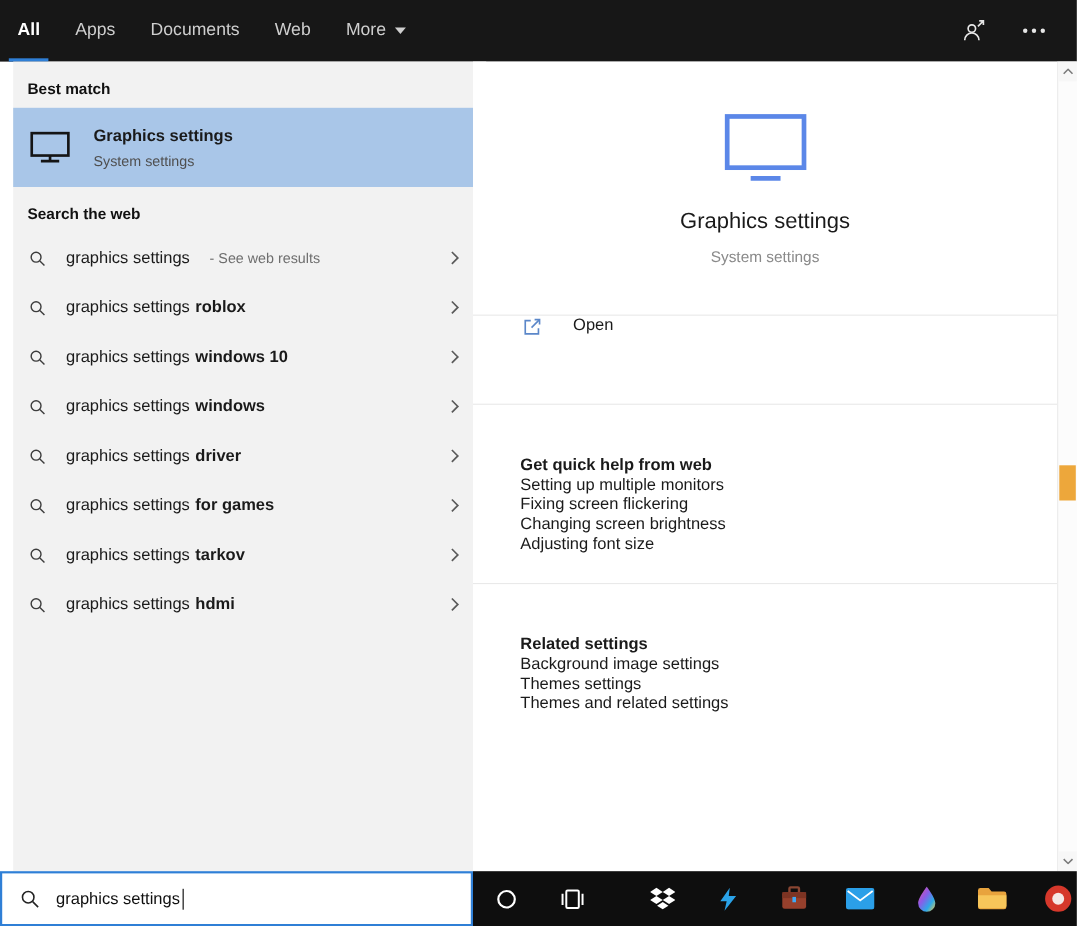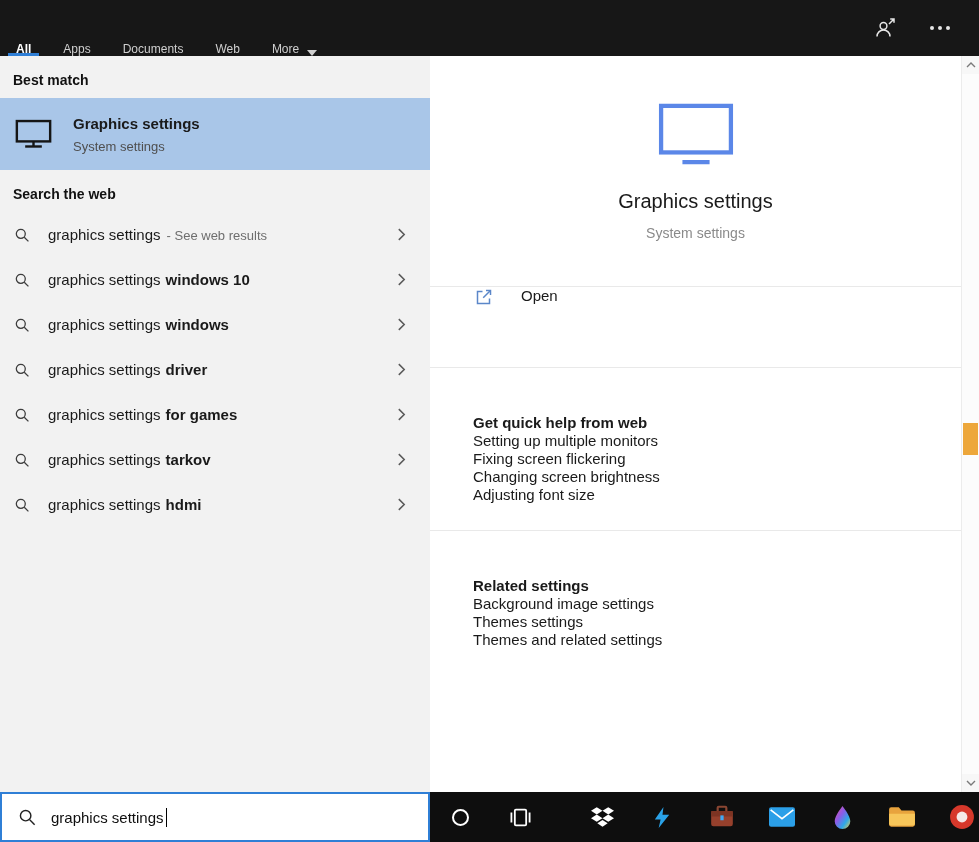--- a/index.html
+++ b/index.html
@@ -7,39 +7,39 @@
     --monitor-blue:#5b87e8; --scroll-marker:#eda73b; --taskbar-bg:#0e0e0e;
   }
   *{margin:0;padding:0;box-sizing:border-box}
   html,body{width:979px;height:842px}
   body{font-family:"Liberation Sans","DejaVu Sans",sans-serif;overflow:hidden;background:#fff;color:#1a1a1a}
   .app{position:relative;width:979px;height:842px;overflow:hidden}
 
   
   .topbar{position:absolute;top:0;left:0;width:100%;height:56px;background:var(--topbar-bg);display:flex;justify-content:space-between}
   .tabs{display:flex;align-items:stretch;padding-left:8px;gap:16px}
-  .tab{position:relative;display:flex;align-items:flex-end;padding:0 8px;font-size:12px;color:#cfcfcf;cursor:default}
+  .tab{position:relative;display:flex;align-items:center;padding:0 8px;font-size:16px;color:#cfcfcf;cursor:default}
   .tab.active{color:#fff;font-weight:bold}
   .tab.active::after{content:"";position:absolute;left:0;right:0;bottom:0;height:3px;background:var(--accent)}
   .tri-down{width:0;height:0;border-left:5px solid transparent;border-right:5px solid transparent;border-top:6px solid #cfcfcf;margin-left:8px}
   .topbar-icons{display:flex;align-items:center;gap:32px;padding-right:28px}
   .topbar-icons .ic{display:flex;align-items:center}
 
   
-  .left{position:absolute;top:56px;left:0;width:430px;height:736px;background:var(--left-bg)}
+  .left{position:absolute;top:56px;left:12px;width:430px;height:736px;background:var(--left-bg)}
   .section-header{font-size:14px;font-weight:bold;padding:16px 0 10px 13px;color:#111}
   .best-match{height:72px;background:var(--highlight);display:flex;align-items:center;padding-left:15px}
   .bm-icon{display:flex;color:#151515;margin-right:21px}
   .bm-title{font-size:15px;font-weight:bold}
   .bm-sub{font-size:13px;color:#4f4f4f;margin-top:7px}
   .sugg{height:45px;display:flex;align-items:center;padding:0 14px;position:relative}
   .sugg .mag{color:#3d3d3d;display:flex;margin-right:18px}
   .sugg-text{font-size:15px;white-space:nowrap}
   .sugg-text b{margin-left:5px}
-  .sugg-text .note{font-size:13px;color:#6e6e6e;margin-left:1px}
+  .sugg-text .note{font-size:13px;color:#6e6e6e;margin-left:13px}
   .sugg .chev{position:absolute;right:24px;color:#5a5a5a;display:flex}
 
   
   .preview{position:absolute;top:56px;left:430px;width:531px;height:736px;background:#fff}
   .hero{display:flex;flex-direction:column;align-items:center;padding-top:46px}
   .hero-icon{color:var(--monitor-blue);display:flex}
   .hero-title{font-size:20px;margin-top:24px;line-height:23px}
   .hero-sub{font-size:14px;color:#8a8a8a;margin-top:12px;line-height:16px}
   .divider{height:1px;background:#e9e9e9;margin-top:45px}
   .divider.flat{margin-top:0}
@@ -143,20 +143,34 @@
           </svg>
         </span>
     </div>
     <div class="sugg">
       <span class="mag">
           <svg viewBox="0 0 20 20" width="16" height="16" fill="none" stroke="currentColor" stroke-width="1.6">
             <circle cx="8.5" cy="8.5" r="5.6"></circle>
             <line x1="12.8" y1="12.8" x2="18" y2="18"></line>
           </svg>
         </span>
+      <span class="sugg-text"><span>graphics settings</span><b>roblox</b></span>
+      <span class="chev">
+          <svg viewBox="0 0 10 16" width="9" height="15" fill="none" stroke="currentColor" stroke-width="1.7">
+            <polyline points="2,2 8,8 2,14"></polyline>
+          </svg>
+        </span>
+    </div>
+    <div class="sugg">
+      <span class="mag">
+          <svg viewBox="0 0 20 20" width="16" height="16" fill="none" stroke="currentColor" stroke-width="1.6">
+            <circle cx="8.5" cy="8.5" r="5.6"></circle>
+            <line x1="12.8" y1="12.8" x2="18" y2="18"></line>
+          </svg>
+        </span>
       <span class="sugg-text"><span>graphics settings</span><b>windows 10</b></span>
       <span class="chev">
           <svg viewBox="0 0 10 16" width="9" height="15" fill="none" stroke="currentColor" stroke-width="1.7">
             <polyline points="2,2 8,8 2,14"></polyline>
           </svg>
         </span>
     </div>
     <div class="sugg">
       <span class="mag">
           <svg viewBox="0 0 20 20" width="16" height="16" fill="none" stroke="currentColor" stroke-width="1.6">

